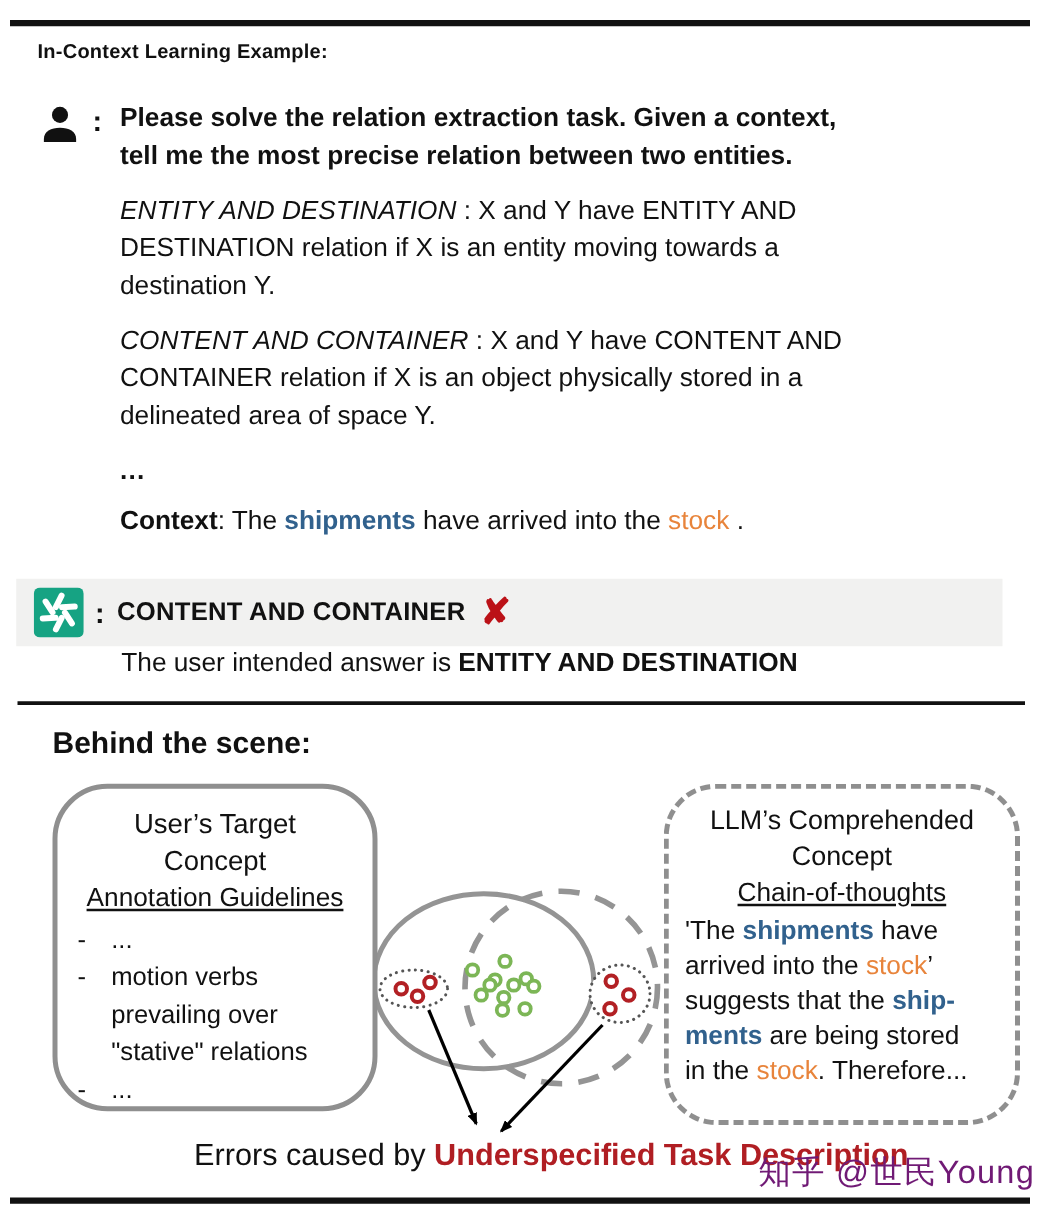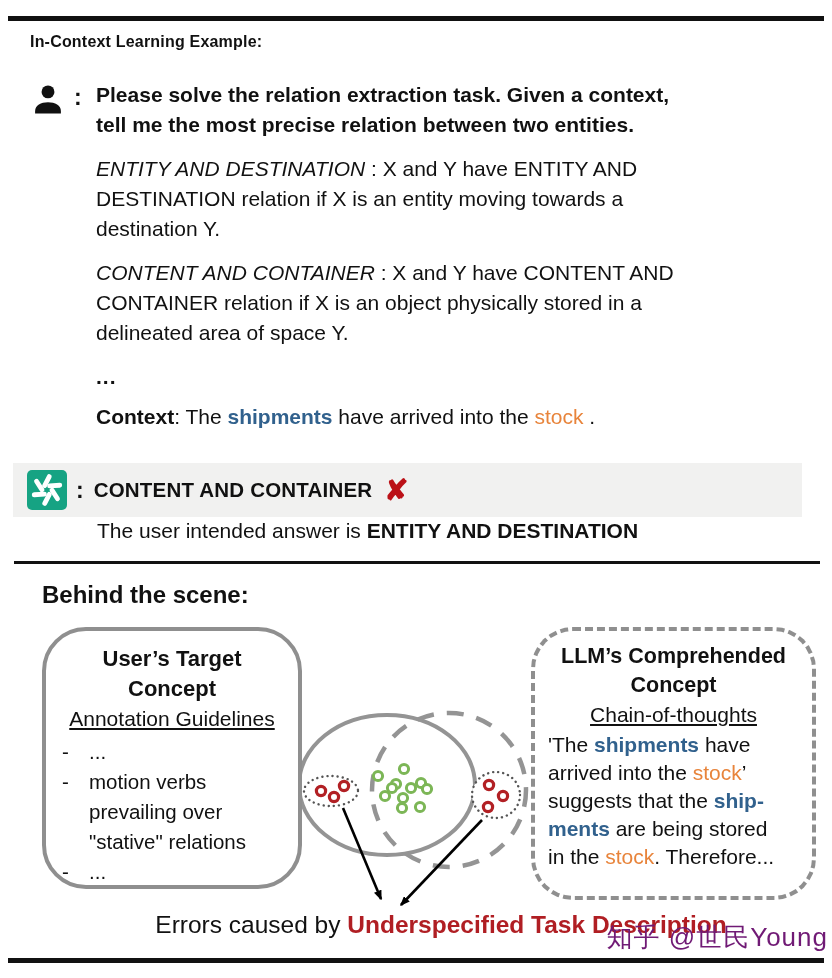--- a/index.html
+++ b/index.html
@@ -42,21 +42,21 @@
   #gpt-row .colon{font-weight:700;font-size:23px;margin:0 10px 0 9px;}
   #gpt-answer{font-weight:700;font-size:20.5px;letter-spacing:.2px;}
   #wrong-mark{color:#BB1117;font-size:29px;font-weight:700;margin-left:12px;line-height:1;}
   #intended{left:97px;top:519px;font-size:21px;}
 
   
   #user-box{left:42px;top:627px;width:260px;height:262px;box-sizing:border-box;
     border:4px solid var(--border-gray);border-radius:44px;text-align:center;padding-top:13px;background:#fff;}
   #llm-box{left:531px;top:627px;width:285px;height:273px;box-sizing:border-box;
     border:4px dashed var(--border-gray);border-radius:42px;padding:11px 13px 0 13px;text-align:center;background:#fff;}
-  .box-title{font-size:22px;font-weight:700;line-height:30px;}
+  .box-title{font-size:22px;font-weight:400;line-height:30px;}
   .box-sub{font-size:21px;text-decoration:underline;line-height:30px;}
   #guide-list{text-align:left;padding:3px 8px 0 16px;font-size:20.5px;}
   .guide-row{display:flex;line-height:30px;}
   .guide-bullet{width:27px;flex:none;}
   #cot{text-align:left;font-size:21px;line-height:28px;margin-top:1px;}
   #llm-box .box-title{font-size:21.5px;line-height:29px;}
 
   #venn{left:0;top:600px;width:832px;height:330px;pointer-events:none;}
 
   #caption{left:0;top:911px;width:832px;text-align:center;font-size:24.5px;white-space:pre-wrap;padding-left:25px;}

